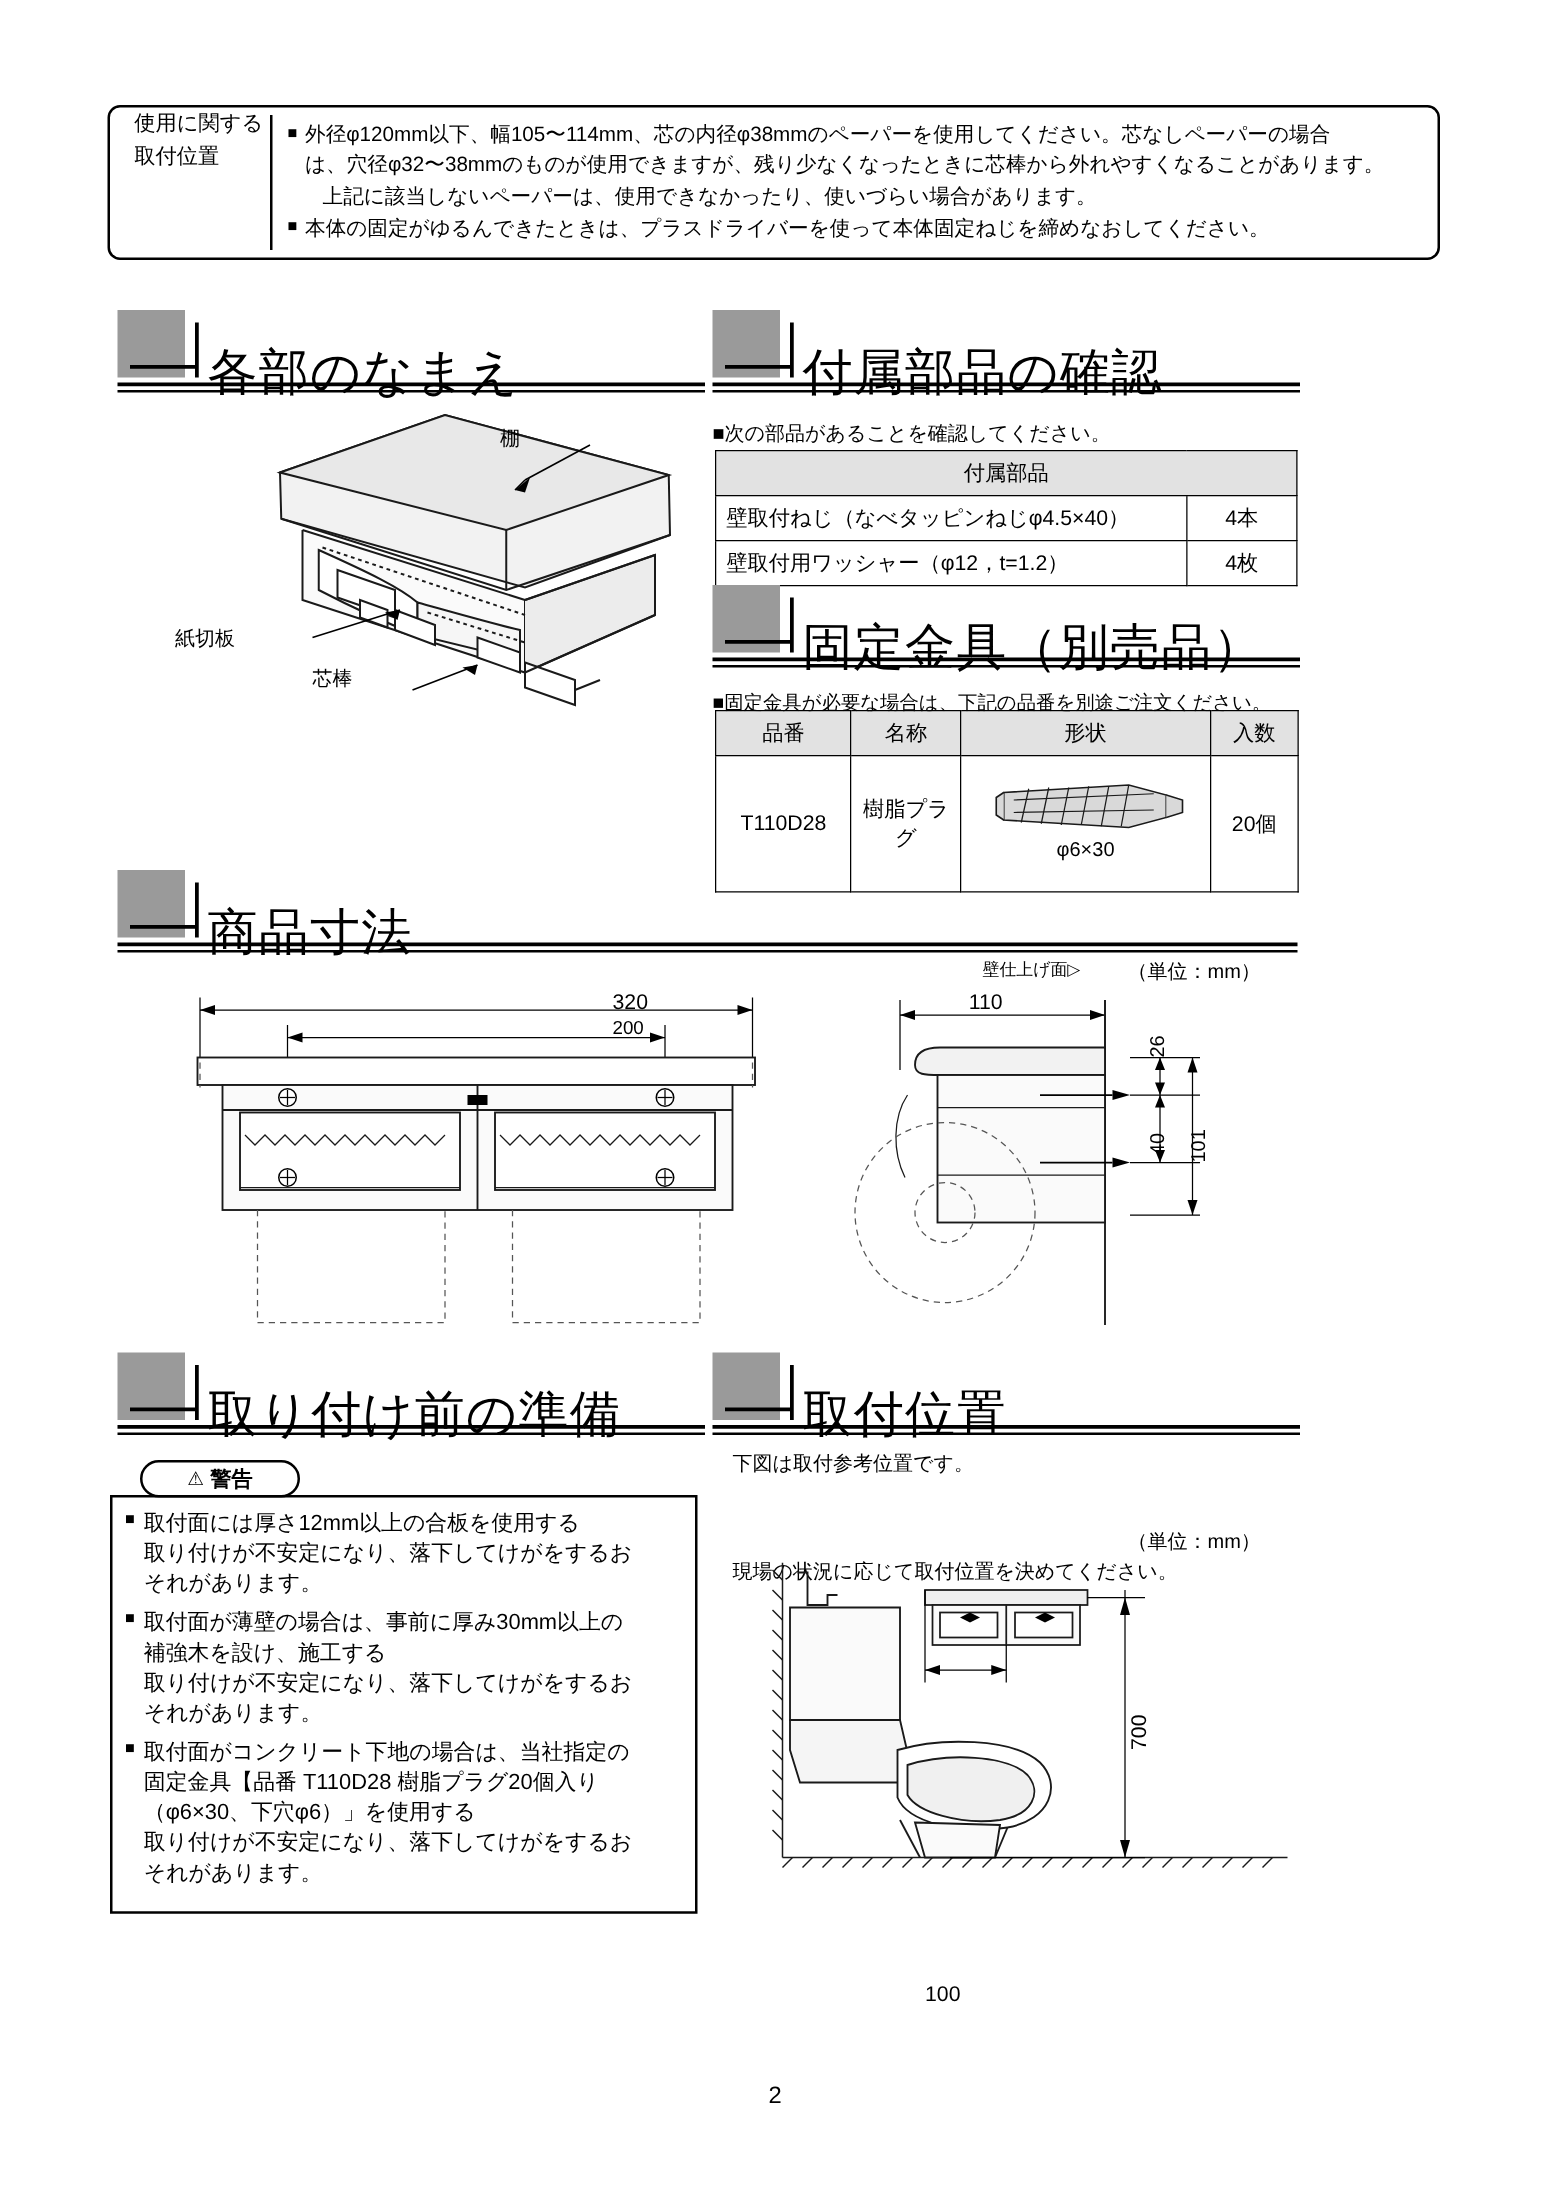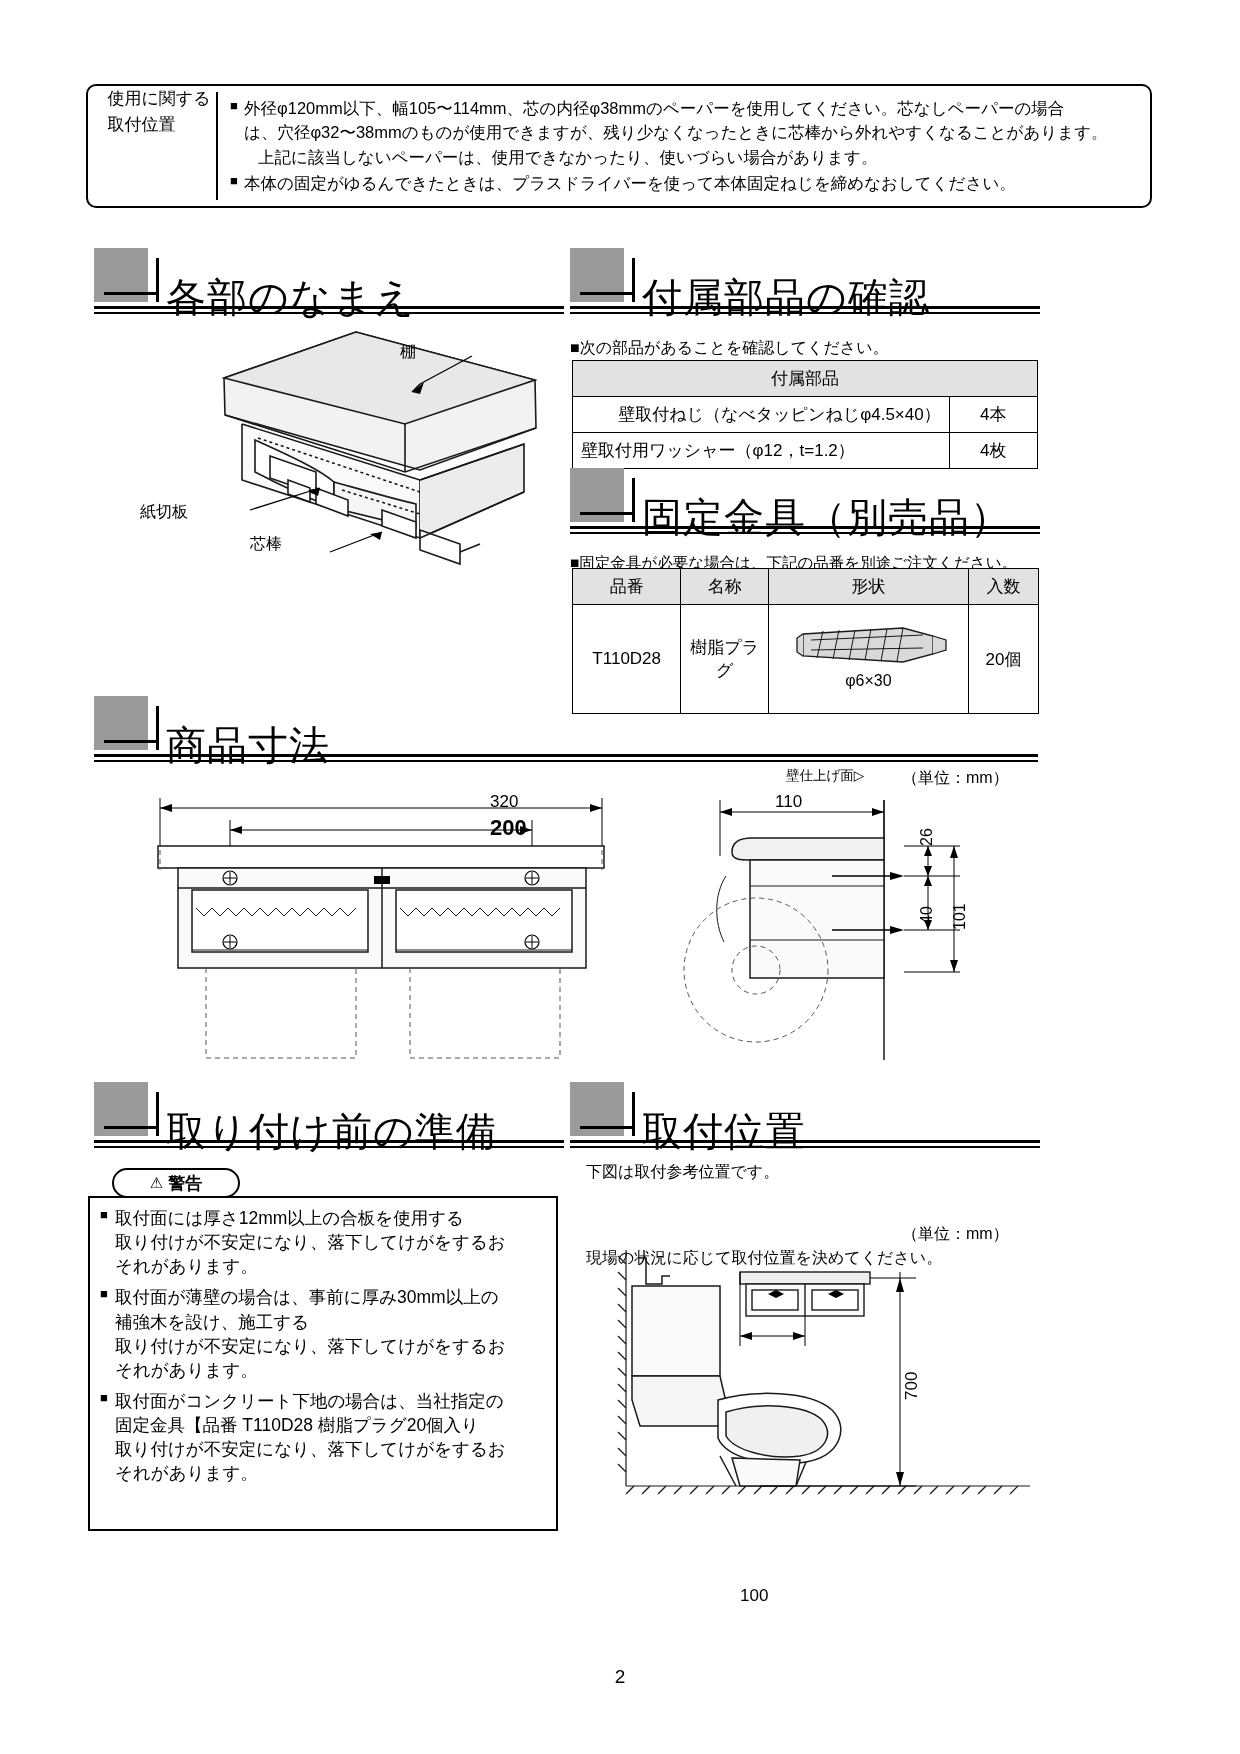--- a/index.html
+++ b/index.html
@@ -196,21 +196,21 @@
   </div>
 
   <div class="t" style="left:570px;top:336px;">■次の部品があることを確認してください。</div>
 
   <table class="g" style="left:572px;top:360px;width:466px;">
     <tbody>
         <tr>
       <th colspan="2">付属部品</th>
     </tr>
     <tr>
-      <td style="text-align:right;width:320px;">壁取付ねじ（なべタッピンねじφ4.5×40）</td>
+      <td style="text-align:left;width:320px;">壁取付ねじ（なべタッピンねじφ4.5×40）</td>
       <td style="width:62px;">4本</td>
     </tr>
     <tr>
       <td style="text-align:left;">壁取付用ワッシャー（φ12，t=1.2）</td>
       <td>4枚</td>
     </tr>
   </tbody>
     </table>
 
   <div class="sec" style="left:570px;top:468px;width:470px;">
@@ -331,21 +331,21 @@
 
       <g stroke="#555" stroke-width="1" fill="none" stroke-dasharray="5 4">
         <path d="M56 178 L56 268 L206 268 L206 178"></path>
         <path d="M260 178 L260 268 L410 268 L410 178"></path>
         <path d="M10 60 L10 80"></path>
           <path d="M452 60 L452 80"></path>
       </g>
     </svg>
   </div>
   <div class="t" style="left:490px;top:790px;font-size:17px;">320</div>
-  <div class="t" style="left:490px;top:812px;font-size:22px;font-weight:bold;">200</div>
+  <div class="t" style="left:490px;top:812px;font-size:15px;">200</div>
 
   <div class="dwg" style="left:660px;top:790px;">
     <svg width="340" height="280" viewBox="0 0 340 280">
       <g stroke="#000" stroke-width="1" fill="none">
         <path d="M60 10 L60 66"></path>
           <path d="M224 10 L224 66"></path>
         <path d="M60 22 L224 22"></path>
       </g>
       <g fill="#000">
         <polygon points="60,22 72,18 72,26"></polygon>
@@ -439,20 +439,21 @@
       <div class="bd">補強木を設け、施工する</div>
       <div class="bd">取り付けが不安定になり、落下してけがをするお</div>
       <div class="bd">それがあります。</div>
     </div>
     <div class="wi">
       <div class="hd">
         <div class="bsq">■</div>
         <div class="htxt">取付面がコンクリート下地の場合は、当社指定の</div>
       </div>
       <div class="bd">固定金具【品番 T110D28 樹脂プラグ20個入り</div>
+      <div class="bd">（φ6×30、下穴φ6）」を使用する</div>
       <div class="bd">取り付けが不安定になり、落下してけがをするお</div>
       <div class="bd">それがあります。</div>
     </div>
   </div>
 
   <div class="sec" style="left:570px;top:1082px;width:470px;">
     <div class="sq"></div>
     <div class="sqline"></div>
     <div class="sqline2"></div>
     <div class="title">取付位置</div>

